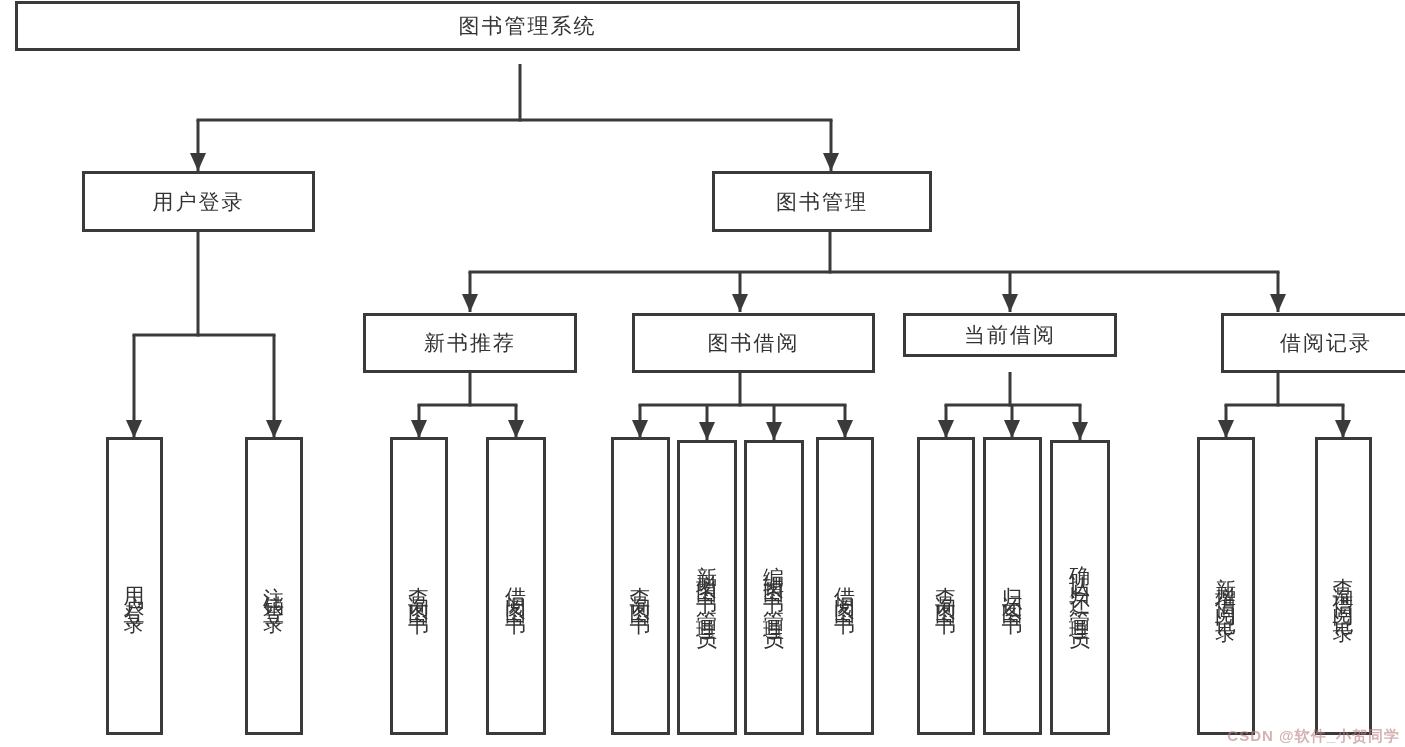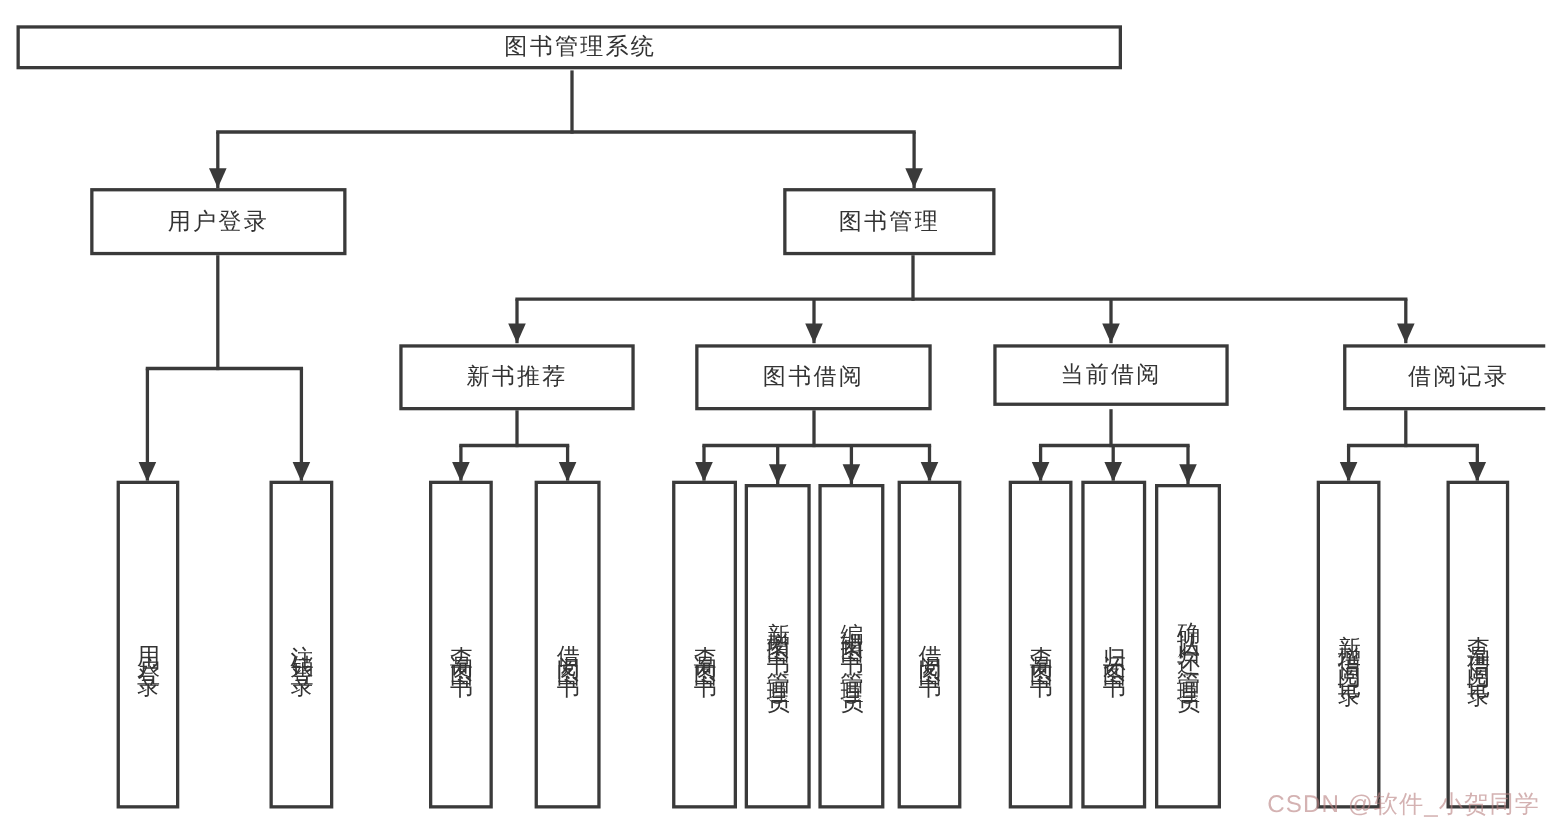--- a/index.html
+++ b/index.html
@@ -43,25 +43,26 @@
     text-orientation: mixed;
     letter-spacing: 9px;
     font-size: 21px;
     padding-top: 4px;
   }
   .watermark {
     position: absolute;
     right: 5px;
     bottom: 1px;
     z-index: 5;
-    font-size: 22px;
+    font-size: 15px;
     letter-spacing: 1px;
     color: rgba(186, 130, 130, 0.62);
     white-space: nowrap;
     pointer-events: none;
+    font-weight: bold;
   }
 </style>
 </head>
 <body>
 
 <div class="stage">
 
   <svg class="wires" viewBox="0 0 1405 747" xmlns="http://www.w3.org/2000/svg">
     <defs>
       <marker id="arr" markerWidth="22" markerHeight="18" refX="18" refY="9" orient="auto" markerUnits="userSpaceOnUse">
@@ -119,28 +120,28 @@
 
       <g>
         <line x1="1278" y1="372" x2="1278" y2="406.5"></line>
         <line x1="1224.5" y1="405" x2="1344.5" y2="405"></line>
         <line x1="1226" y1="405" x2="1226" y2="438" marker-end="url(#arr)"></line>
         <line x1="1343" y1="405" x2="1343" y2="438" marker-end="url(#arr)"></line>
       </g>
     </g>
   </svg>
 
-  <div class="box" style="left:15px; top:23px; width:1005px; height:40px;padding-left:20px;">图书管理系统</div>
+  <div class="box" style="left:15px; top:1px; width:1005px; height:50px;padding-left:20px;">图书管理系统</div>
 
   <div class="box" style="left:82px; top:171px; width:233px; height:61px;">用户登录</div>
-  <div class="box" style="left:712px; top:171px; width:193px; height:61px;">图书管理</div>
+  <div class="box" style="left:712px; top:171px; width:220px; height:61px;">图书管理</div>
 
   <div class="box" style="left:363px; top:313px; width:214px; height:60px;">新书推荐</div>
-  <div class="box" style="left:632px; top:313px; width:215px; height:60px;">图书借阅</div>
-  <div class="box" style="left:903px; top:313px; width:214px; height:56px;">当前借阅</div>
+  <div class="box" style="left:632px; top:313px; width:243px; height:60px;">图书借阅</div>
+  <div class="box" style="left:903px; top:313px; width:214px; height:44px;">当前借阅</div>
   <div class="box" style="left:1173px; top:313px; width:210px; height:60px;margin-left:48px;">借阅记录</div>
 
   <div class="box leaf" style="left:106px; top:437px; width:57px; height:298px;">用户登录</div>
   <div class="box leaf" style="left:245px; top:437px; width:58px; height:298px;">注销登录</div>
 
   <div class="box leaf" style="left:390px; top:437px; width:58px; height:298px;">查询图书</div>
   <div class="box leaf" style="left:486px; top:437px; width:60px; height:298px;">借阅图书</div>
 
   <div class="box leaf" style="left:611px; top:437px; width:59px; height:298px;">查询图书</div>
   <div class="box leaf" style="left:677px; top:440px; width:60px; height:295px;">新增图书（管理员）</div>

